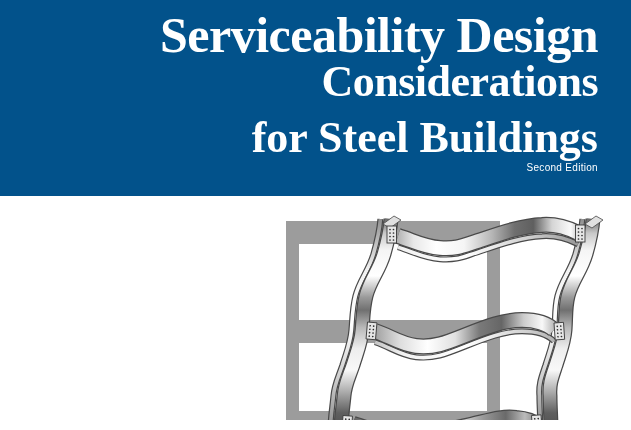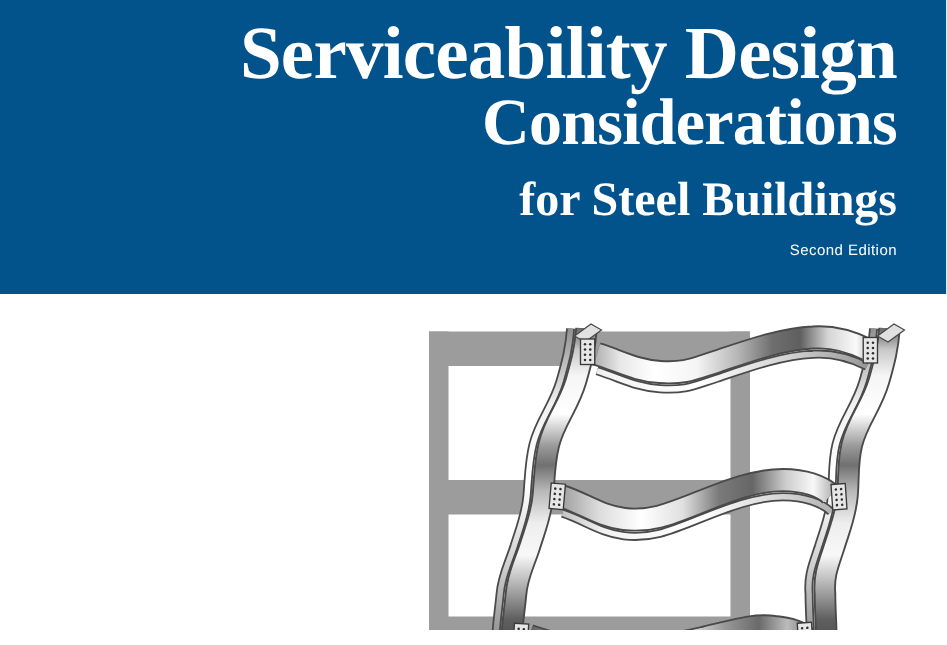--- a/index.html
+++ b/index.html
@@ -15,21 +15,21 @@
     width:631px;height:196px;
     background:var(--header-bg,#02528B);
   }
   .band .line{
     position:absolute;right:33px;
     color:var(--header-text,#fff);
     text-align:right;white-space:nowrap;
   }
   .t1{top:10px;font-weight:bold;font-size:50px;line-height:1;letter-spacing:-0.5px;}
   .t2{top:60px;font-weight:bold;font-size:44px;line-height:1;letter-spacing:-0.5px;}
-  .t3{top:116px;font-weight:bold;font-size:32px;line-height:1;}
+  .t3{top:116px;font-weight:bold;font-size:44px;line-height:1;}
   .t4{top:163px;font-family:"Liberation Sans",sans-serif;font-size:10px;line-height:1;letter-spacing:0.3px;}
   .art{position:absolute;top:0;left:0;width:631px;height:430px;}
 </style>
 </head>
 <body>
 
 <div class="cover">
 
   <div class="art" role="img" aria-label="Gray undeformed steel building frame overlaid by a laterally deformed metallic frame with wavy beams, curved columns and bolted end-plate connections">
     <svg width="631" height="430" viewBox="0 0 631 430" xmlns="http://www.w3.org/2000/svg">

